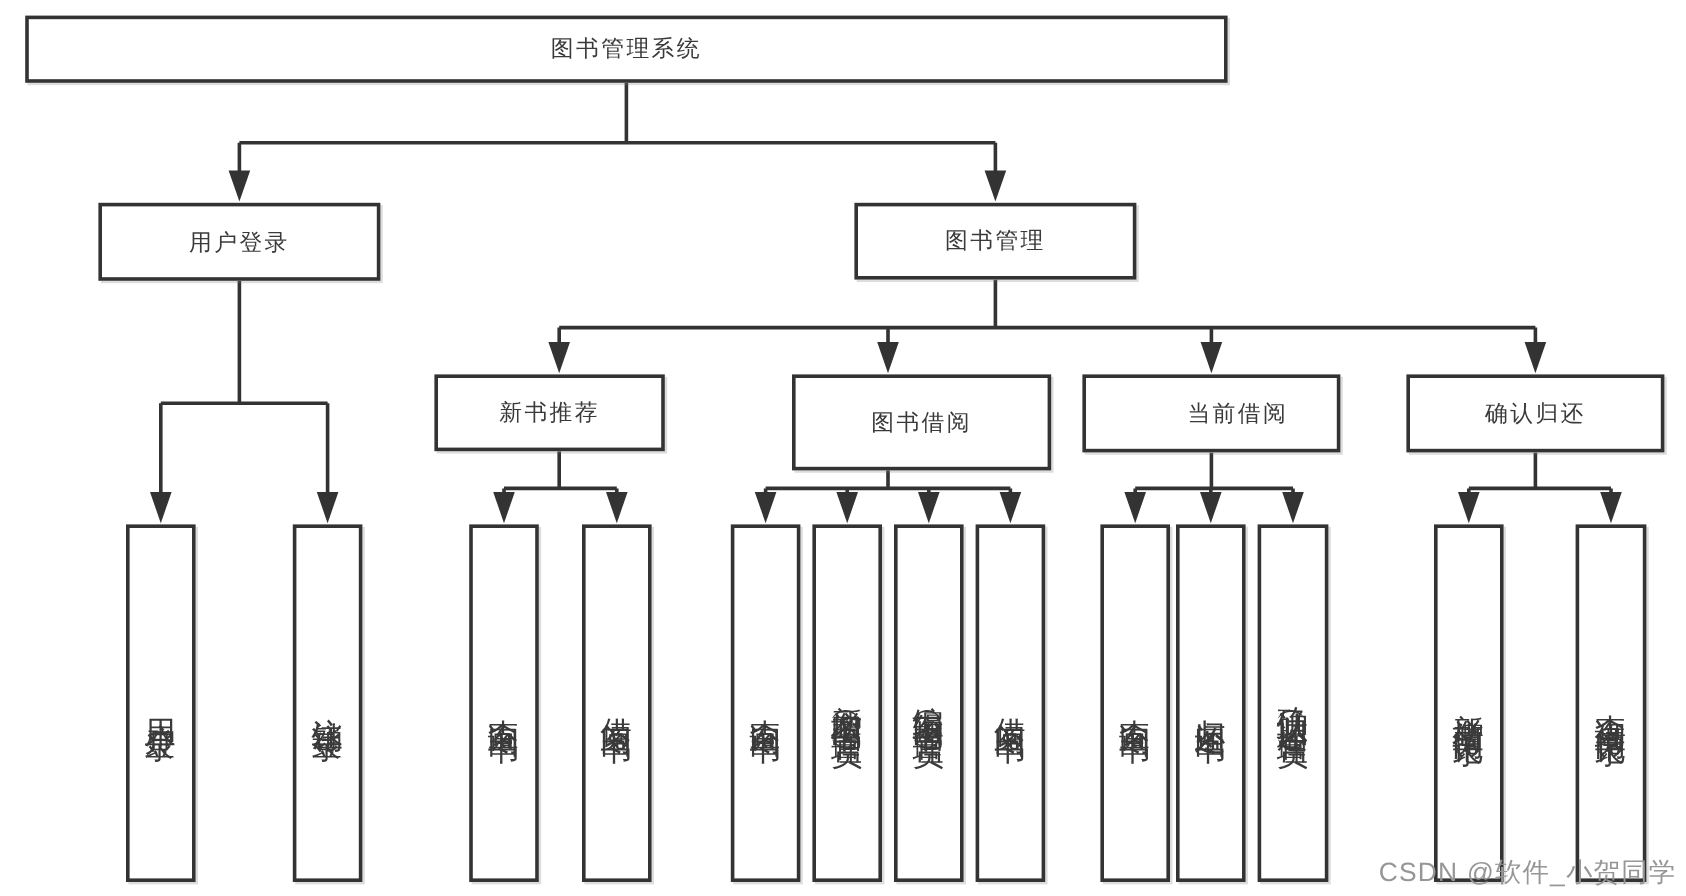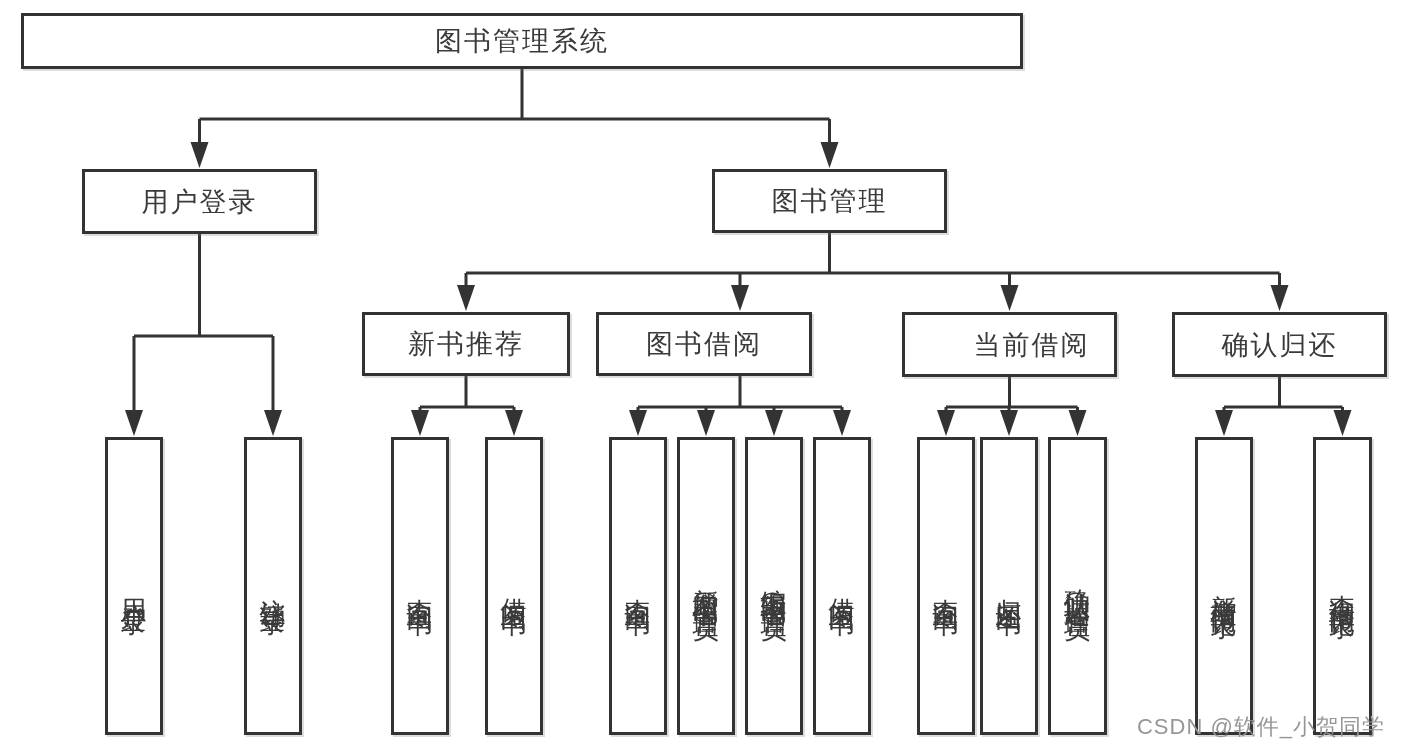--- a/index.html
+++ b/index.html
@@ -27,36 +27,36 @@
     background: #ffffff;
     border: 3px solid #333333;
     box-shadow: 2px 2px 0 rgba(120,120,120,0.25);
     display: flex;
     align-items: center;
     justify-content: center;
     z-index: 2;
   }
   .box-label {
     color: #3a3a3a;
-    font-size: 27px;
+    font-size: 19px;
     letter-spacing: 2px;
     white-space: nowrap;
     text-align: center;
   }
   .box.vertical .box-label {
     writing-mode: vertical-rl;
     text-orientation: mixed;
     white-space: normal;
     line-height: 1;
     letter-spacing: 4px;
     font-size: 26px;
   }
   #watermark {
     position: absolute;
-    right: 20px;
+    right: 8px;
     bottom: 5px;
     z-index: 10;
     font-size: 22px;
     letter-spacing: 1px;
     color: rgba(150, 150, 150, 0.85);
     white-space: nowrap;
   }
 </style>
 </head>
 <body>
@@ -93,24 +93,24 @@
   <div id="nodes">
       <div class="box" style="left: 21px; top: 13px; width: 1002px; height: 56px;">
         <span class="box-label">图书管理系统</span>
       </div>
       <div class="box" style="left: 82px; top: 169px; width: 235px; height: 65px;">
         <span class="box-label">用户登录</span>
       </div>
       <div class="box" style="left: 712px; top: 169px; width: 235px; height: 64px; align-items: center;">
         <span class="box-label">图书管理</span>
       </div>
-      <div class="box" style="left: 362px; top: 312px; width: 208px; height: 64px;">
+      <div class="box" style="left: 362px; top: 312px; width: 192px; height: 64px;">
         <span class="box-label">新书推荐</span>
       </div>
-      <div class="box" style="left: 596px; top: 312px; width: 216px; height: 64px;">
+      <div class="box" style="left: 660px; top: 312px; width: 216px; height: 80px;">
         <span class="box-label">图书借阅</span>
       </div>
       <div class="box" style="left: 902px; top: 312px; width: 215px; height: 65px; padding-left: 44px;">
         <span class="box-label">当前借阅</span>
       </div>
       <div class="box" style="left: 1172px; top: 312px; width: 215px; height: 65px;">
         <span class="box-label">确认归还</span>
       </div>
       <div class="box vertical" style="left: 105px; top: 437px; width: 58px; height: 298px;">
         <span class="box-label">用户登录</span>

